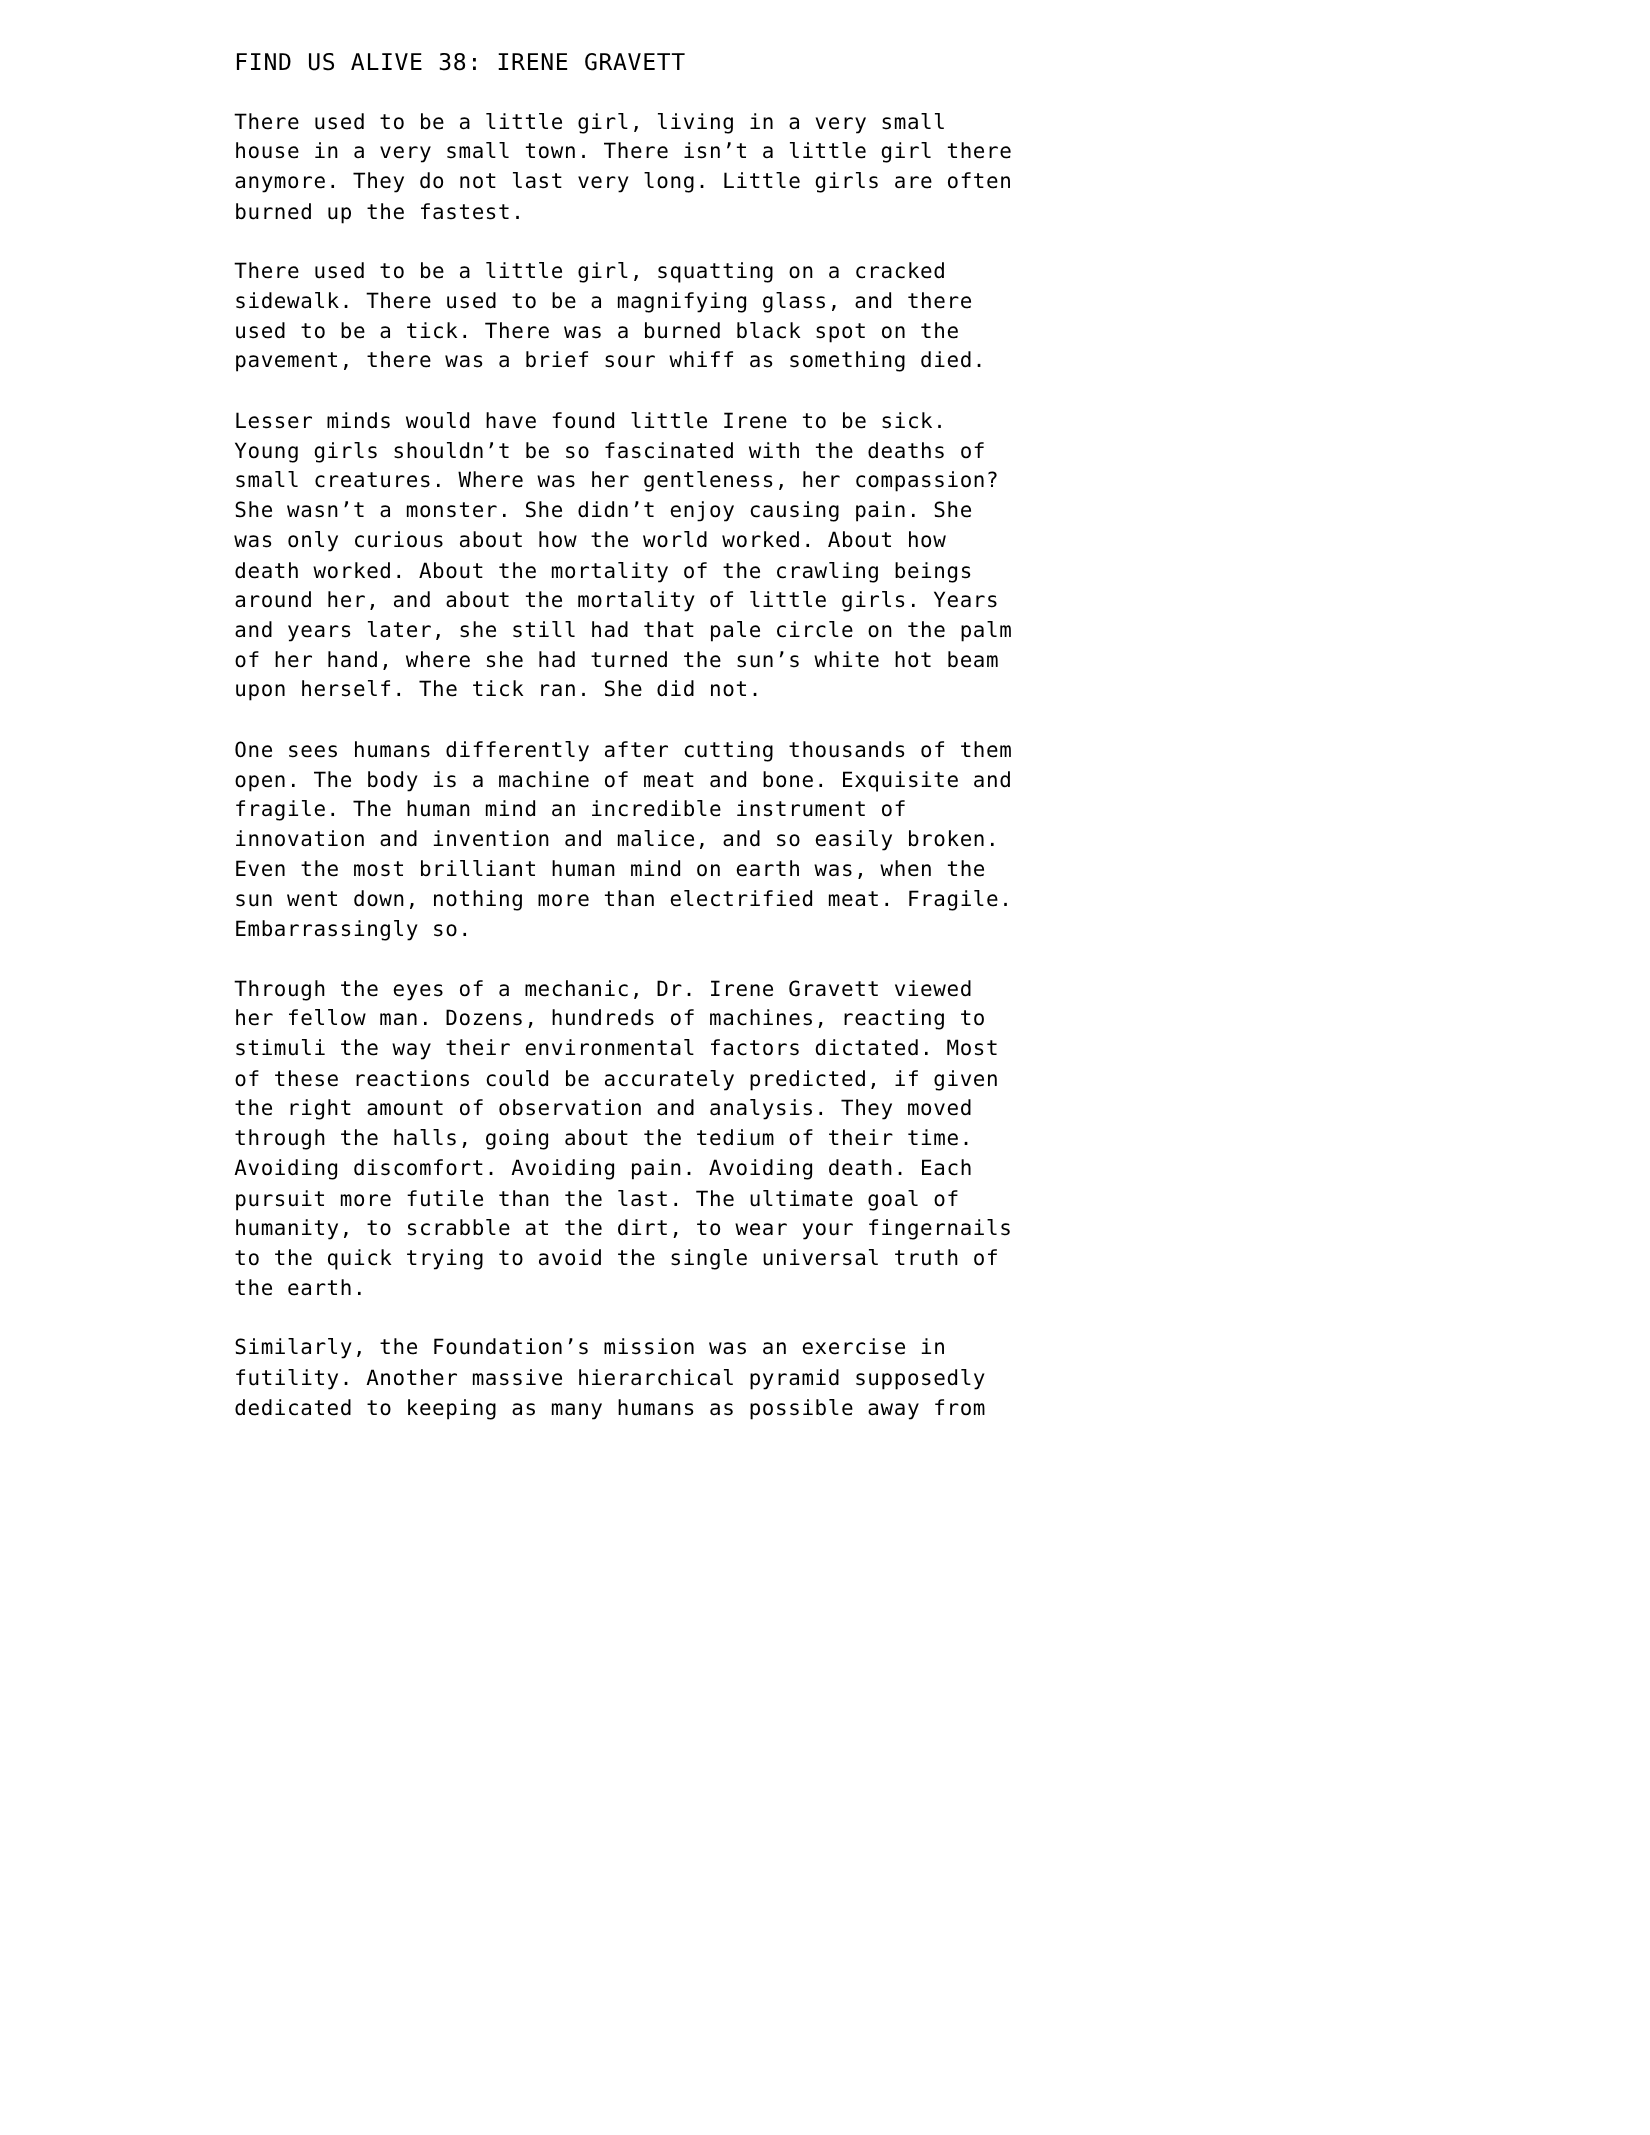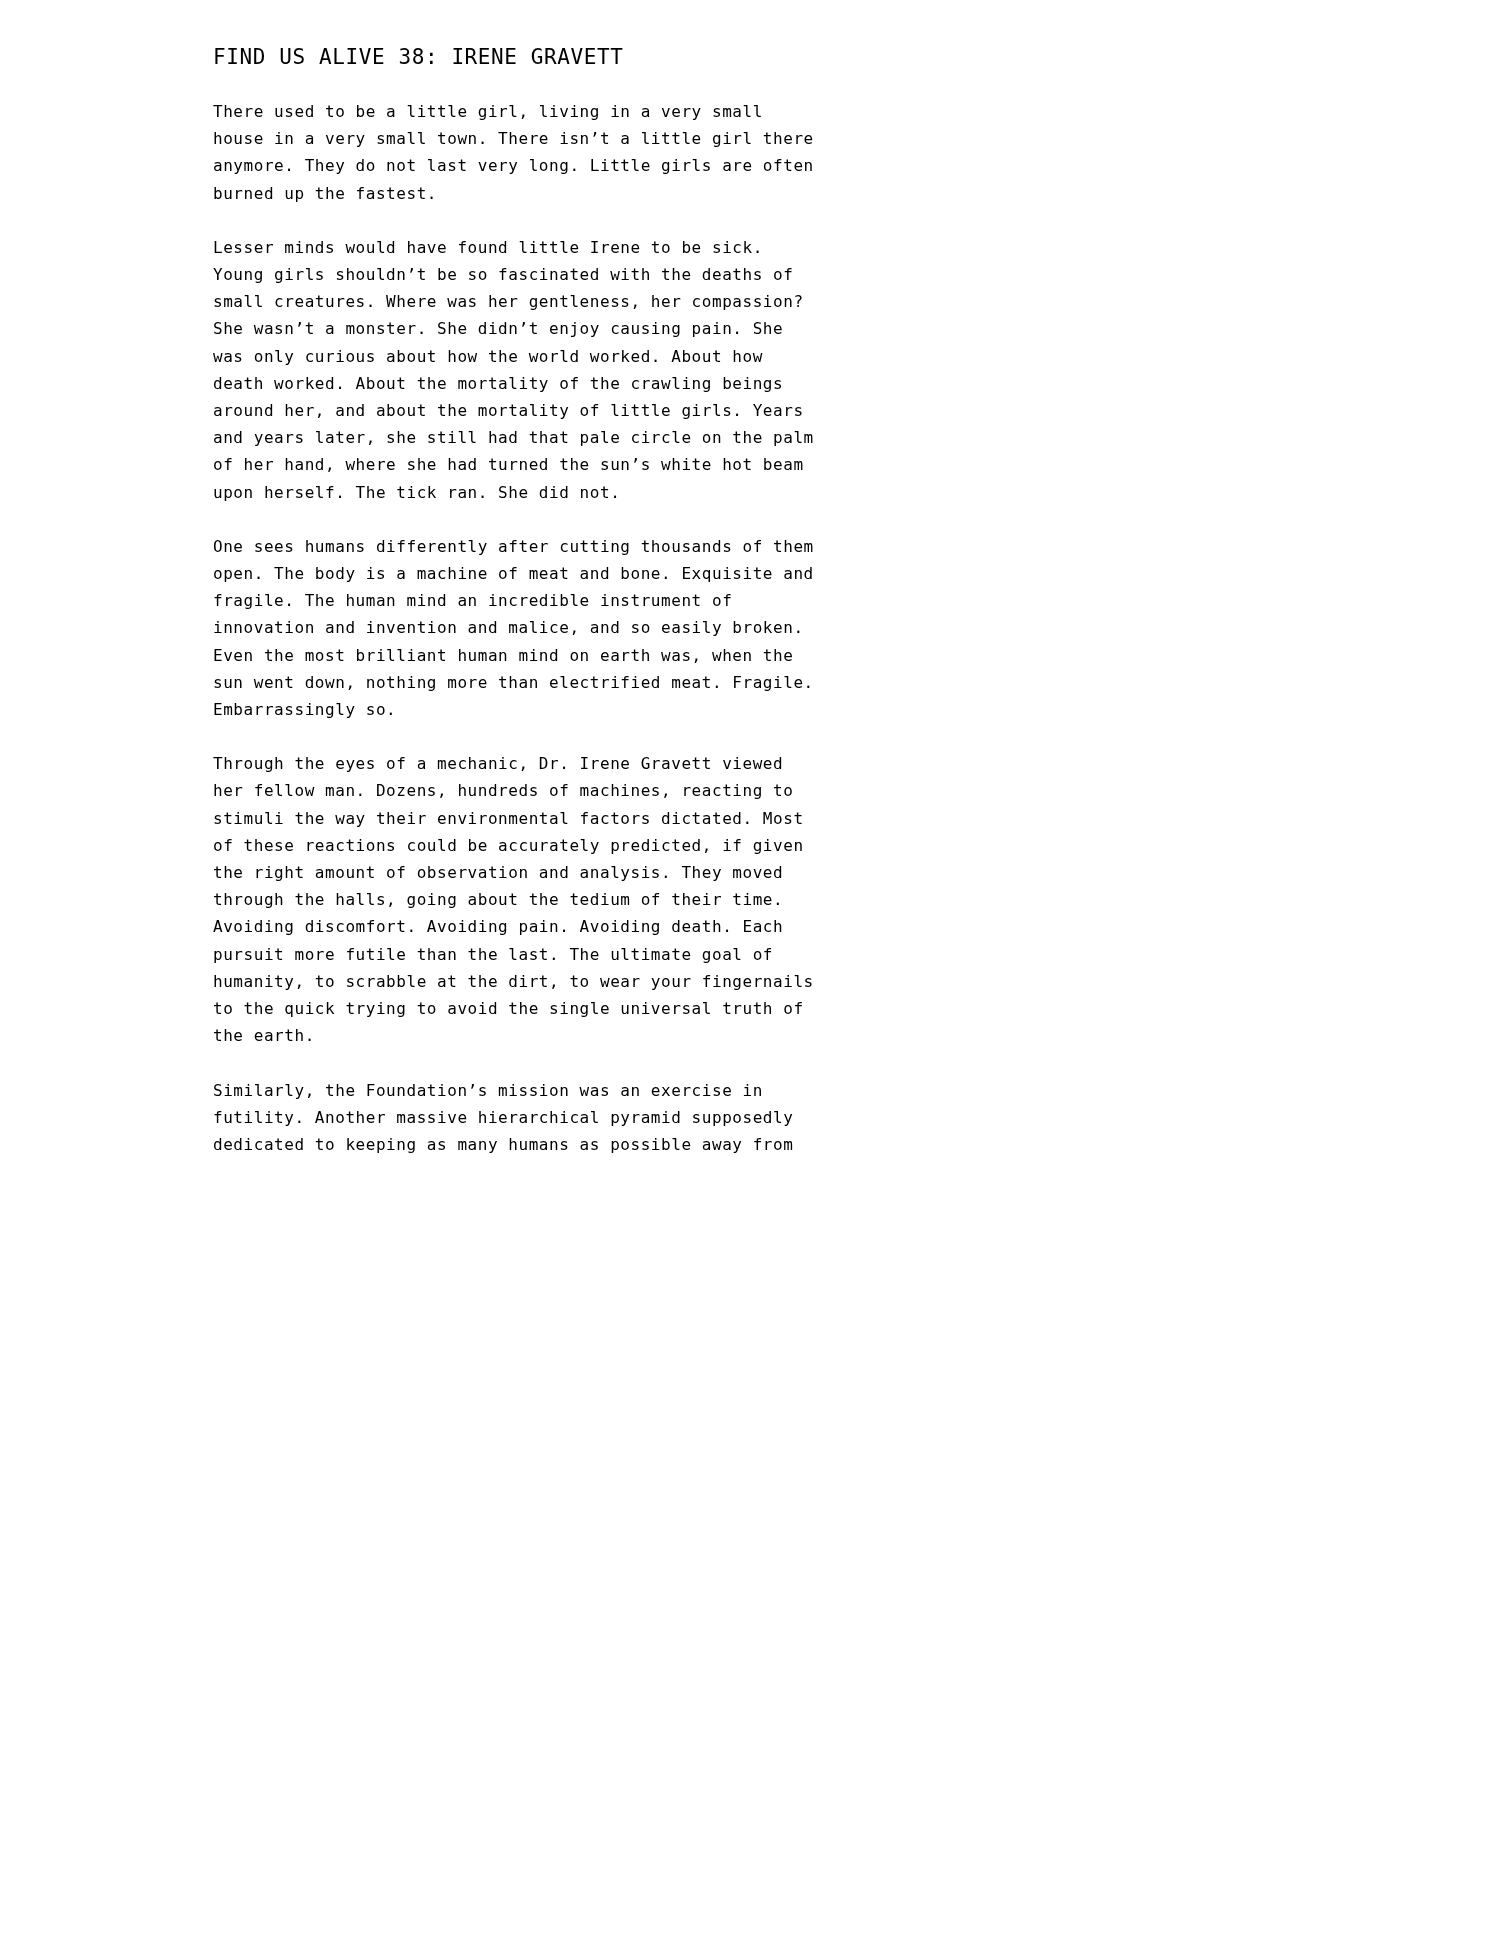--- a/index.html
+++ b/index.html
@@ -32,21 +32,21 @@
     font-size: 21px;
     line-height: 27px;
     letter-spacing: 0.6px;
     white-space: pre-wrap;
     margin: 0 0 27px 0;
     color: #000000;
     font-weight: 400;
   }
   .para {
     font-family: "DejaVu Sans Mono", "Liberation Mono", monospace;
-    font-size: 16px;
+    font-size: 19px;
     line-height: 27.2px;
     letter-spacing: 0.55px;
     white-space: pre-wrap;
     margin: 0 0 27px 0;
     color: #000000;
     font-weight: 400;
   }
   .para.sfx {
     font-style: italic;
   }
@@ -60,20 +60,24 @@
 <div class="page">
   <div class="doc">
 
     <h1 class="transcript-title">FIND US ALIVE 38: IRENE GRAVETT</h1>
 
     <p class="para">There used to be a little girl, living in a very small
 house in a very small town. There isn’t a little girl there
 anymore. They do not last very long. Little girls are often
 burned up the fastest.</p>
 
+    <p class="para">There used to be a little girl, squatting on a cracked
+sidewalk. There used to be a magnifying glass, and there
+used to be a tick. There was a burned black spot on the
+pavement, there was a brief sour whiff as something died.</p>
 
 
     <p class="para">Lesser minds would have found little Irene to be sick.
 Young girls shouldn’t be so fascinated with the deaths of
 small creatures. Where was her gentleness, her compassion?
 She wasn’t a monster. She didn’t enjoy causing pain. She
 was only curious about how the world worked. About how
 death worked. About the mortality of the crawling beings
 around her, and about the mortality of little girls. Years
 and years later, she still had that pale circle on the palm

